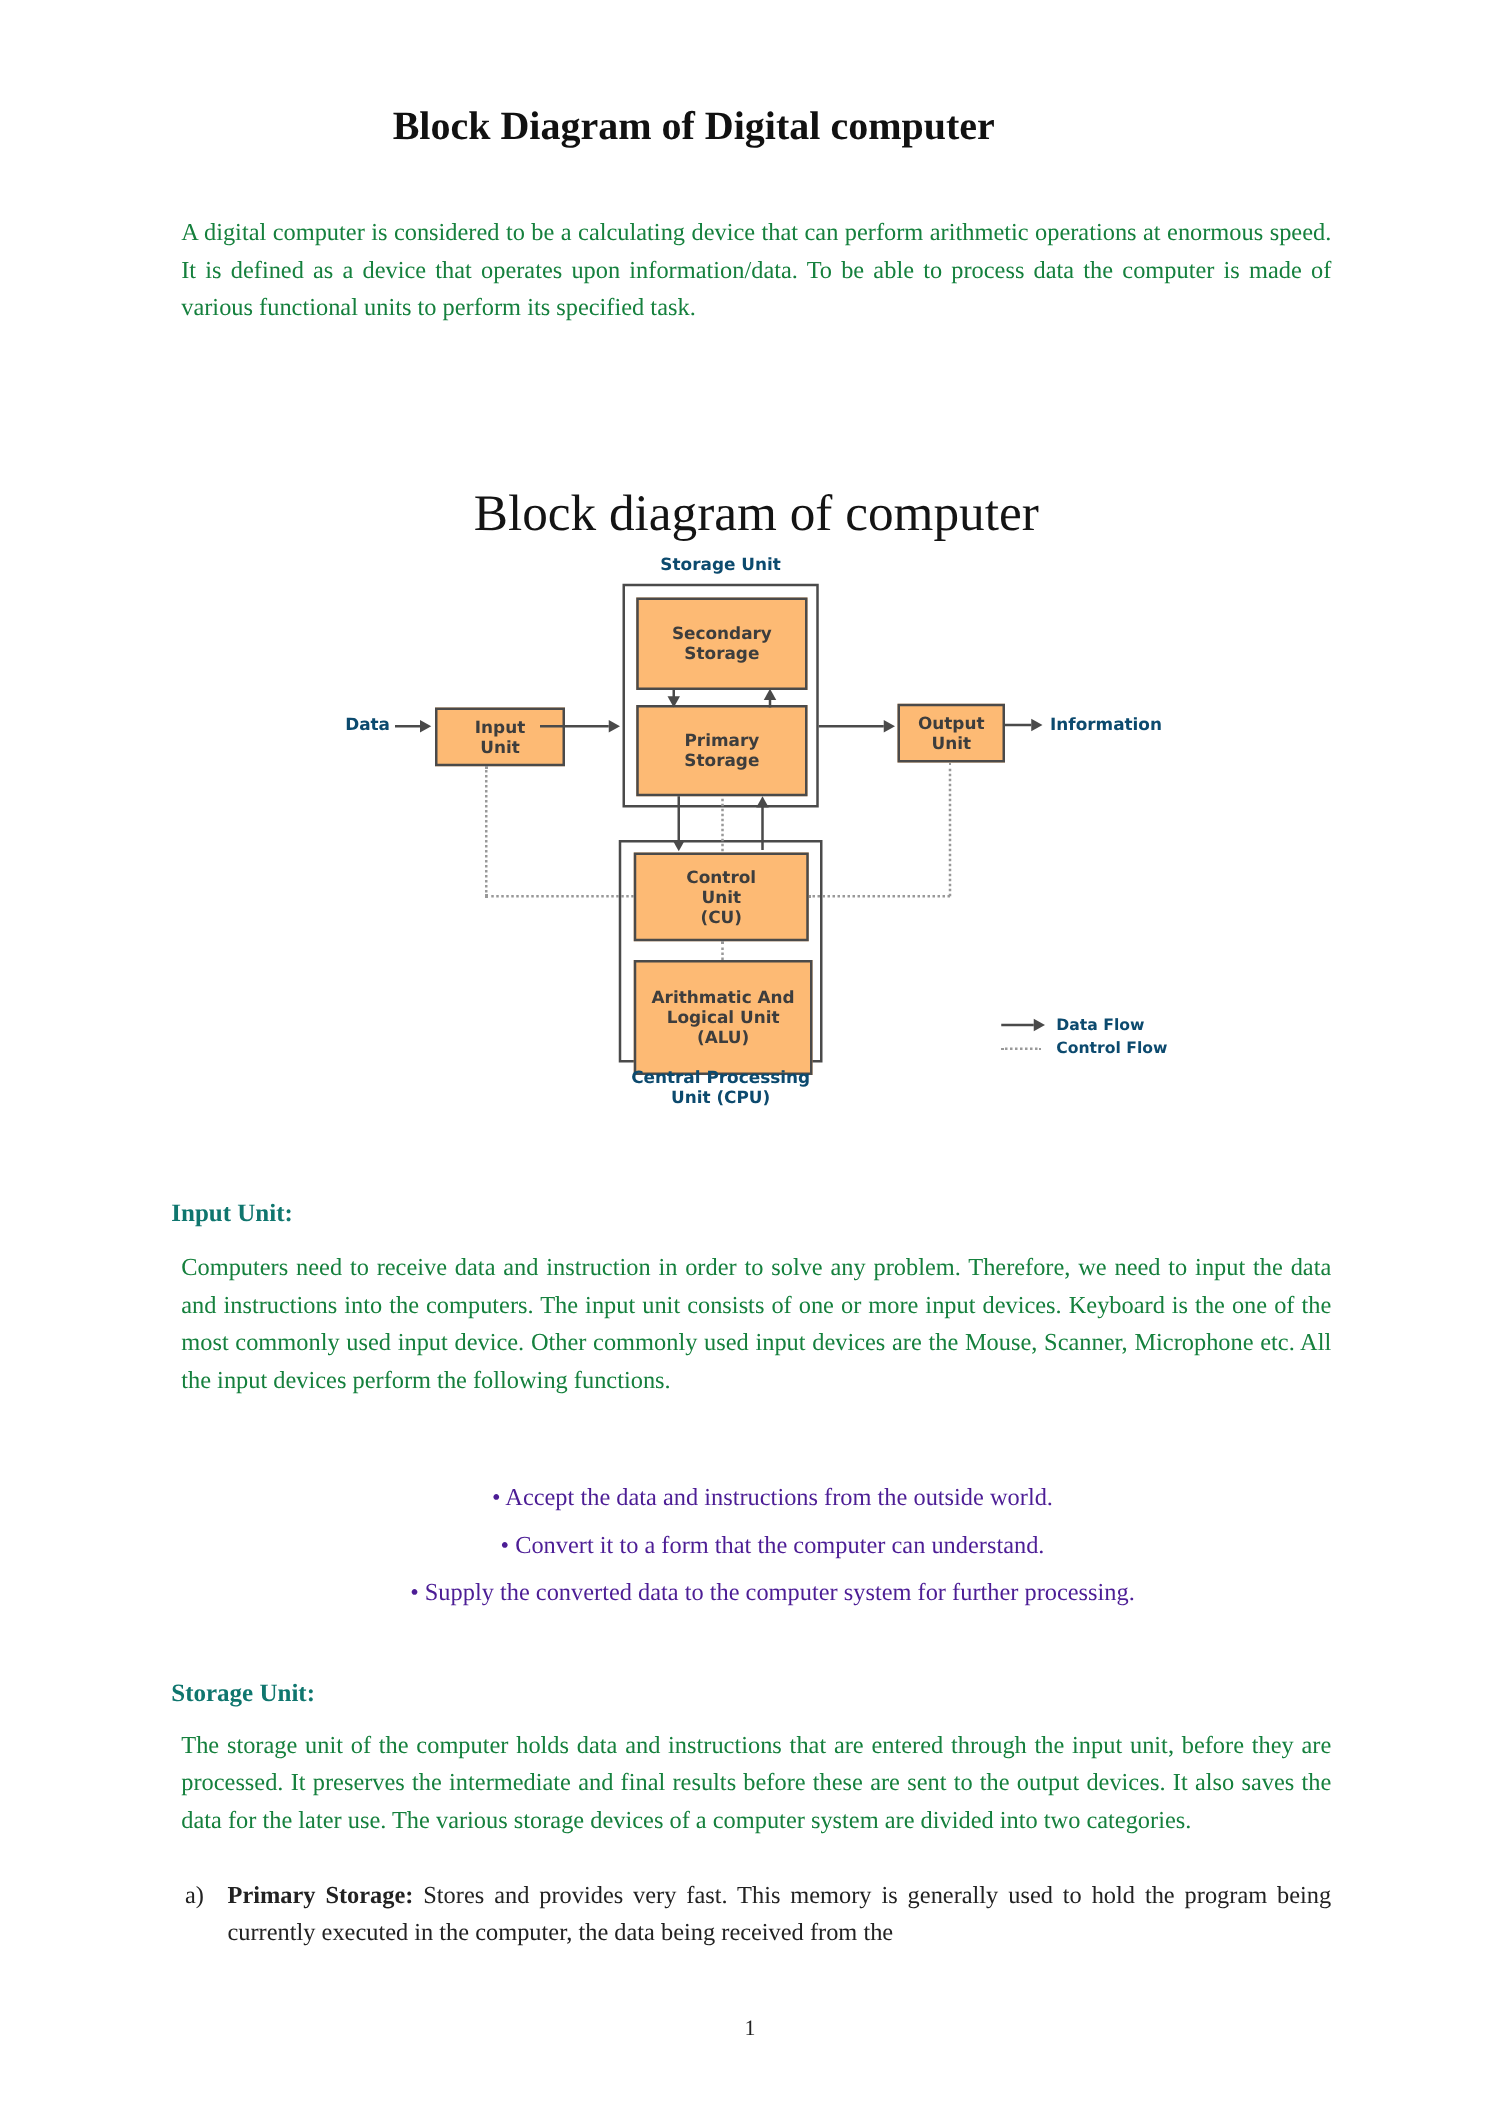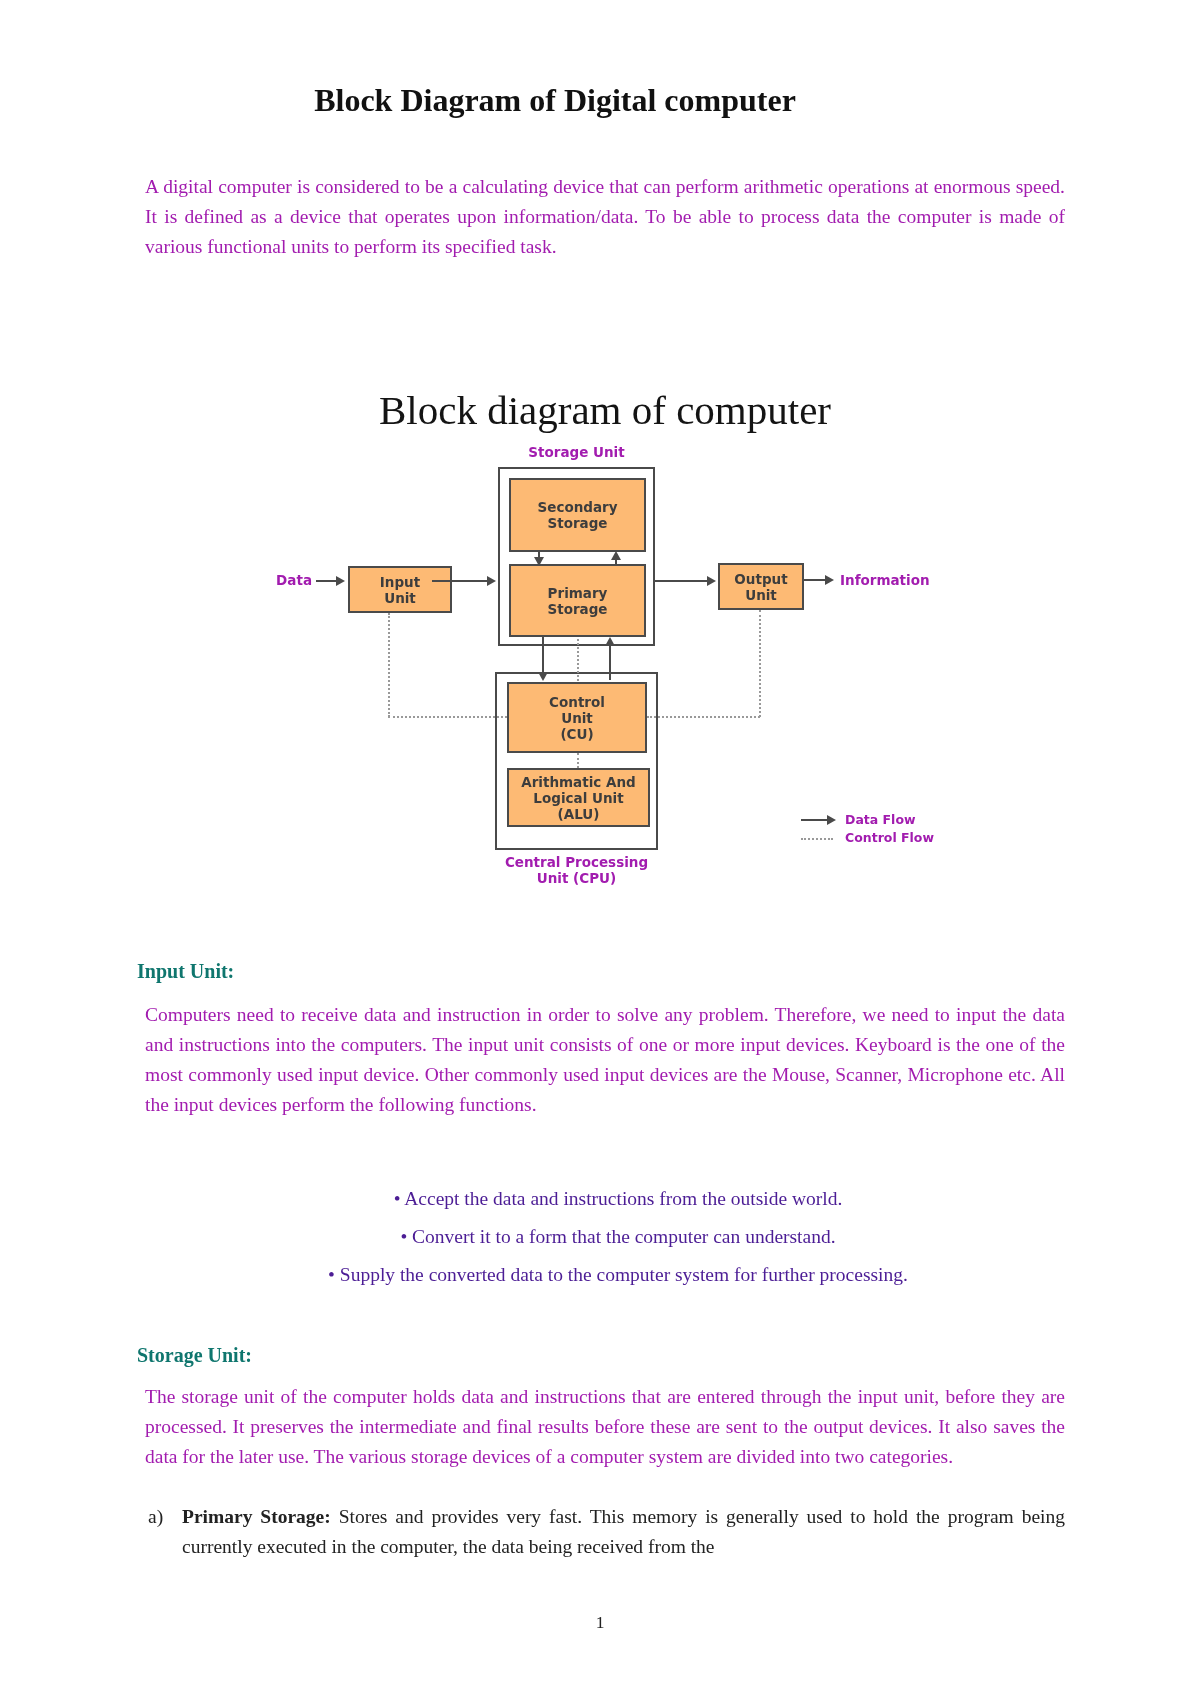--- a/index.html
+++ b/index.html
@@ -2,42 +2,42 @@
 <html><head>
 <meta charset="utf-8">
 <style>
   html,body{margin:0;padding:0;background:#e8e8e8;}
   .page{position:relative;width:1200px;height:1696px;background:#ffffff;margin:0 auto;
         font-family:"Liberation Serif",serif;color:#1e1e1e;overflow:hidden;}
   
   .doc-title{position:absolute;left:95px;width:920px;top:82px;text-align:center;
              font-size:32px;font-weight:bold;color:#111;}
   .para{position:absolute;left:145px;width:920px;font-size:19.5px;line-height:30px;
-        text-align:justify;color:#a21caf;}
+        text-align:justify;color:#15803d;}
   .intro{top:172px;}
   .h2{position:absolute;left:137px;font-size:20px;font-weight:bold;color:#0f766e;}
   .h-input{top:960px;}
   .p-input{top:1000px;}
   .bullet{position:absolute;left:153px;width:930px;font-size:19.5px;color:#4c1d95;text-align:center;}
   .b1{top:1188px;} .b2{top:1226px;} .b3{top:1264px;}
   .h-storage{top:1344px;}
   .p-storage{top:1382px;}
   .list-a{position:absolute;left:145px;width:920px;top:1502px;font-size:19.5px;
           line-height:30px;text-align:justify;color:#222;}
   .list-a .marker{position:absolute;left:3px;top:0;}
   .list-a .content{display:block;padding-left:37px;}
   .bold{font-weight:bold;}
   .pagenum{position:absolute;left:140px;width:920px;top:1612px;text-align:center;
            font-size:17.5px;color:#222;}
   
   .figure{position:absolute;left:0;top:0;width:100%;height:100%;pointer-events:none;}
   .fig-title{position:absolute;left:355px;width:500px;top:386px;text-align:center;
              font-size:41px;color:#141414;font-family:"Liberation Serif",serif;}
   .flabel{position:absolute;font-family:"DejaVu Sans",sans-serif;font-weight:bold;
-          font-size:13.5px;line-height:16px;color:#a21caf;white-space:pre-line;}
+          font-size:13.5px;line-height:16px;color:#0c4a6e;white-space:pre-line;}
   .bx{position:absolute;border:2px solid #4a4a4a;background:#fdba74;display:flex;
       align-items:center;justify-content:center;text-align:center;
       font-family:"DejaVu Sans",sans-serif;font-weight:bold;font-size:13.5px;
       line-height:16px;color:#3d3d3d;white-space:pre-line;box-sizing:border-box;}
   .frame{position:absolute;border:2px solid #4a4a4a;background:#fff;box-sizing:border-box;}
   .hl{position:absolute;height:0;border-top:2px solid #4a4a4a;}
   .vl{position:absolute;width:0;border-left:2px solid #4a4a4a;}
   .hd{position:absolute;height:0;border-top:2px dotted #999;}
   .vd{position:absolute;width:0;border-left:2px dotted #999;}
   .ar{position:absolute;width:0;height:0;border-left:9px solid #4a4a4a;
@@ -71,21 +71,21 @@
 
     <div class="bx" style="left:348px;top:566px;width:104px;height:47px;">Input
 Unit</div>
     <div class="bx" style="left:718px;top:563px;width:86px;height:47px;">Output
 Unit</div>
 
     <div class="frame" style="left:495px;top:672px;width:163px;height:178px;"></div>
     <div class="bx" style="left:507px;top:682px;width:140px;height:71px;">Control
 Unit
 (CU)</div>
-    <div class="bx" style="left:507px;top:768px;width:143px;height:59px;">Arithmatic And
+    <div class="bx" style="left:507px;top:768px;width:143px;height:92px;">Arithmatic And
 Logical Unit
 (ALU)</div>
     <div class="flabel" style="left:495px;width:163px;top:854px;text-align:center;">Central Processing
 Unit (CPU)</div>
 
     <div class="flabel" style="left:262px;width:50px;top:572px;text-align:right;">Data</div>
     <div class="flabel" style="left:840px;top:572px;">Information</div>
 
     <div class="hl" style="left:316px;top:580px;width:20px;"></div>
     <div class="ar" style="left:336px;top:576px;"></div>

